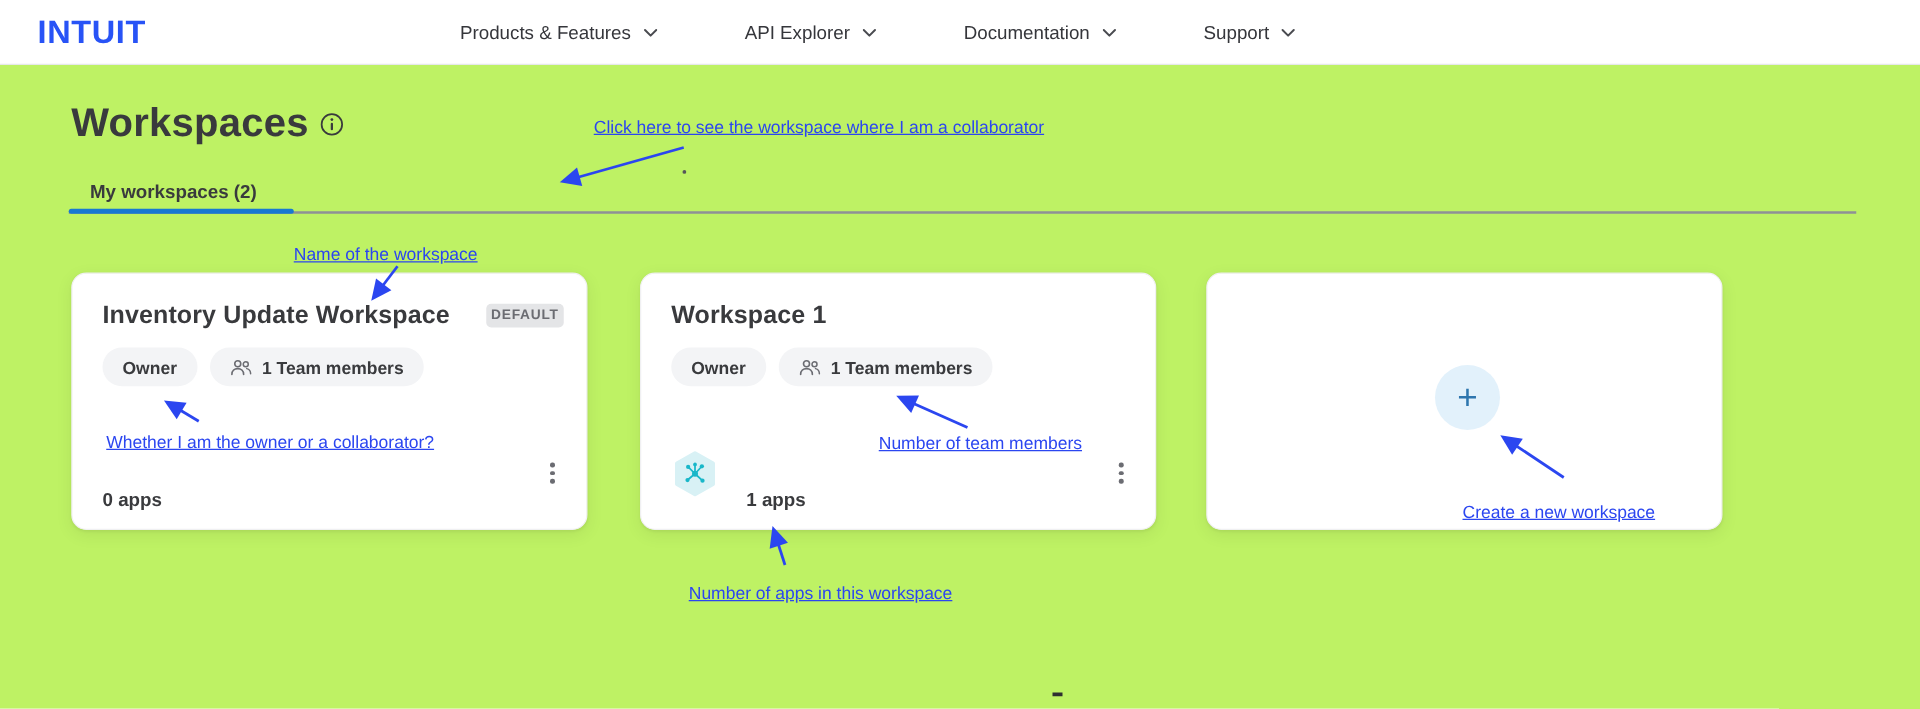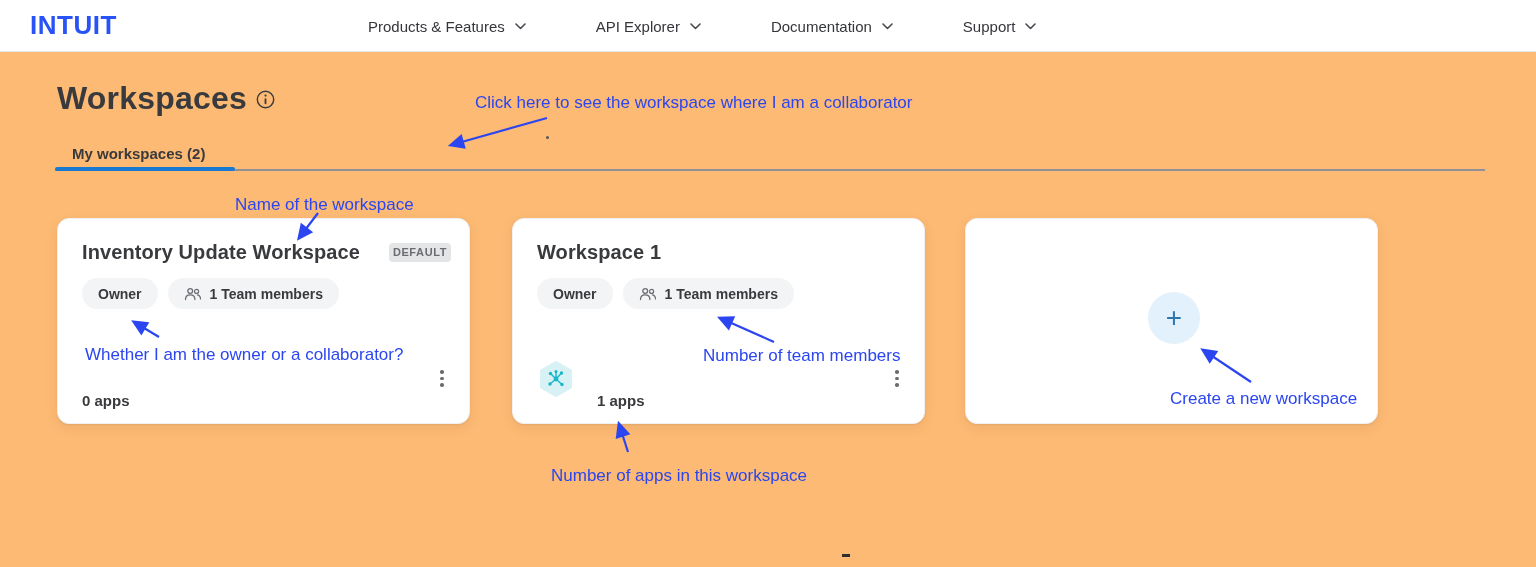--- a/index.html
+++ b/index.html
@@ -1,18 +1,18 @@
 <!DOCTYPE html>
 <html><head>
 <meta charset="utf-8">
 <style>
   * { margin:0; padding:0; box-sizing:border-box; }
   html,body { background:#fff; }
   .page {
-    position:relative; width:1536px; height:567px; background:#fdba74;
+    position:relative; width:1536px; height:567px; background:#bef264;
     font-family:"Liberation Sans", sans-serif; color:#393a3d; overflow:hidden;
   }
   
   .header {
     position:absolute; left:0; top:0; width:1536px; height:52px;
     background:#fff; border-bottom:1px solid #e7e8ea;
   }
   .logo { position:absolute; left:30px; top:10px; display:flex; align-items:baseline; gap:9px; cursor:pointer; }
   .logo-intuit { font-size:26px; font-weight:800; color:#2853f6; letter-spacing:0.5px; }
   .logo-dev { font-size:26px; font-weight:400; color:#75787e; letter-spacing:0.3px; }
@@ -56,21 +56,21 @@
   .apps-label { font-size:15px; font-weight:700; color:#393a3d;margin-top:44px; }
   .kebab { width:26px; height:26px; display:flex; flex-direction:column; align-items:center; justify-content:center; gap:3px; cursor:pointer; }
   .kebab i { width:3.5px; height:3.5px; border-radius:50%; background:#6b6c72; display:block; }
   .hex-icon { width:38px; height:38px; display:block; }
   .plus-circle {
     position:absolute; left:182px; top:73px; width:52px; height:52px; border-radius:50%;
     background:#e2f1fb; color:#2e76ae; font-size:28px; font-weight:400;
     display:flex; align-items:center; justify-content:center; cursor:pointer; line-height:1;
   }
   
-  .ann { position:absolute; font-size:17px; color:#2b46f0; white-space:nowrap; }
+  .ann { position:absolute; font-size:14px; color:#2b46f0; white-space:nowrap;text-decoration:underline; }
   .overlay { position:absolute; left:0; top:0; width:1536px; height:567px; pointer-events:none; }
   .stray-dot { position:absolute; left:546px; top:136px; width:3px; height:3px; background:#55565a; border-radius:50%; }
   .stray-dash { position:absolute; left:842px; top:554px; width:8px; height:2.5px; background:#2e2f31; }
 </style>
 </head>
 <body>
 
 <div class="page">
 
   <header class="header">
@@ -193,21 +193,21 @@
 
   <section class="card card3">
     <div class="plus-circle">+</div>
   </section>
 
   <div class="ann" style="left:475px; top:93px;">Click here to see the workspace where I am a collaborator</div>
   <div class="ann" style="left:235px; top:195px;">Name of the workspace</div>
   <div class="ann" style="left:85px;  top:345px;">Whether I am the owner or a collaborator?</div>
   <div class="ann" style="left:703px; top:346px;">Number of team members</div>
   <div class="ann" style="left:551px; top:466px;">Number of apps in this workspace</div>
-  <div class="ann" style="left:1170px;top:389px;">Create a new workspace</div>
+  <div class="ann" style="left:1170px;top:401px;">Create a new workspace</div>
 
   <svg class="overlay" viewBox="0 0 1536 567">
     <defs>
       <marker id="ah" markerWidth="9" markerHeight="9" refX="6.5" refY="4" orient="auto">
         <path d="M0.5,0.5 L8,4 L0.5,7.5 z" fill="#2b46f0"></path>
       </marker>
     </defs>
     <g stroke="#2b46f0" stroke-width="2.2" fill="none">
       <line x1="547" y1="118" x2="451" y2="145" marker-end="url(#ah)"></line>
       <line x1="318" y1="213" x2="299" y2="238" marker-end="url(#ah)"></line>

